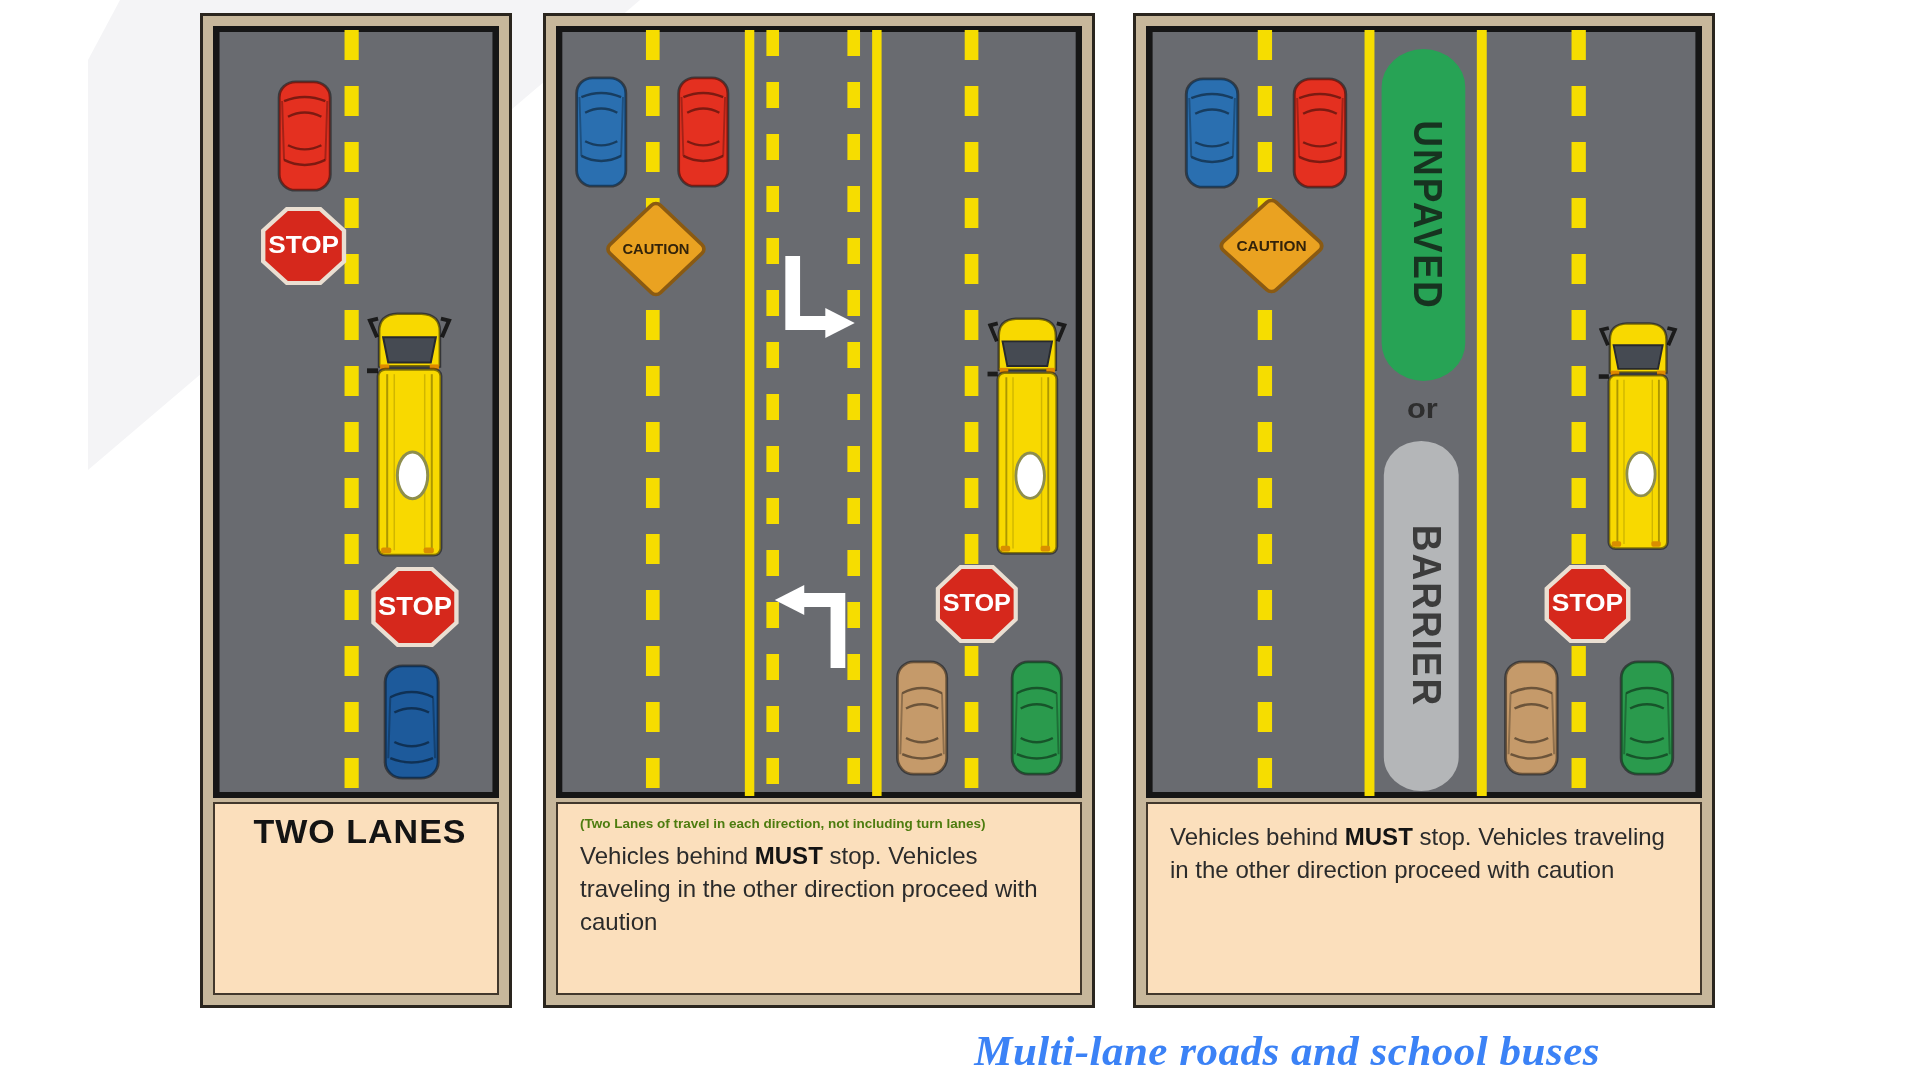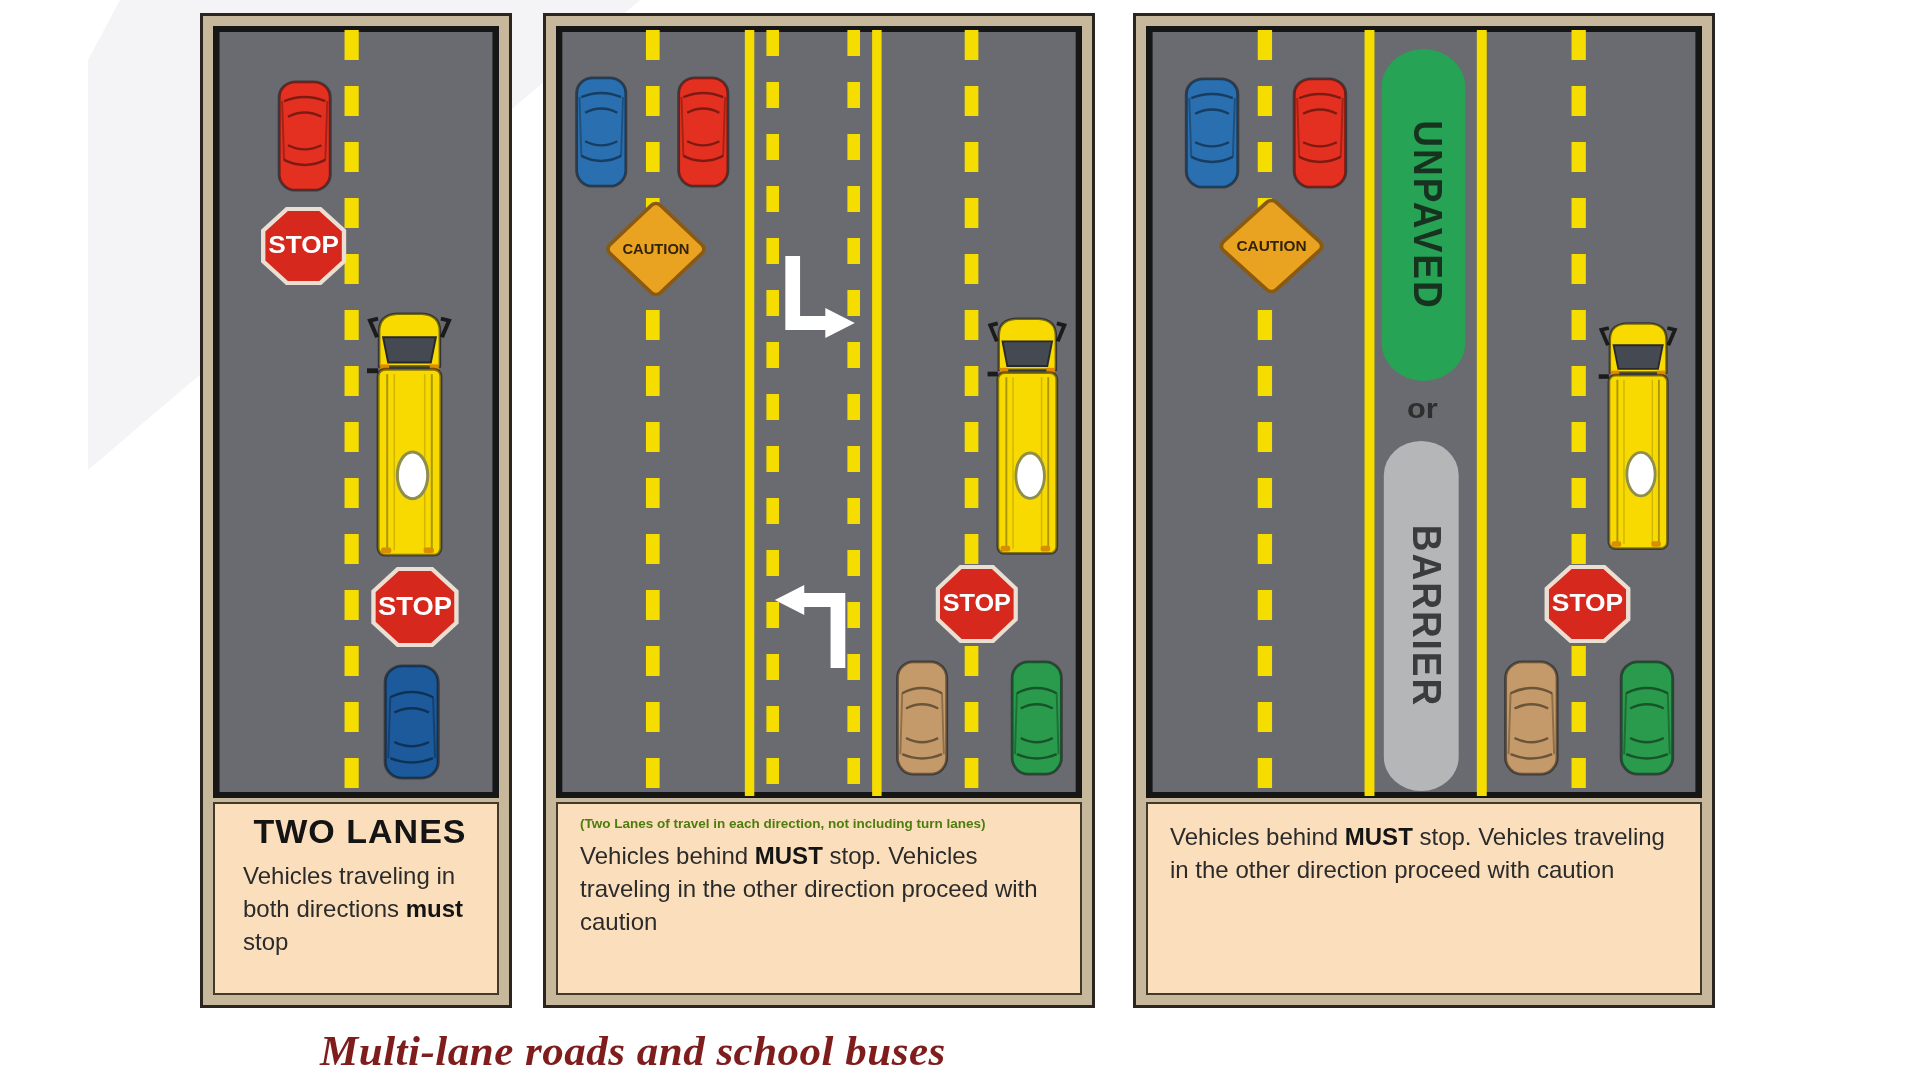--- a/index.html
+++ b/index.html
@@ -48,23 +48,23 @@
   .caption-sub{
     font-weight:bold;font-size:13.5px;color:#4d7c0f;
     margin-top:4px;white-space:nowrap;
   }
   .caption-body{
     font-size:24px;line-height:1.38;color:#2b2b2b;margin-top:8px;font-weight:500;
   }
   .caption-body b{color:#141414;}
   .panel-1 .caption-body{width:240px;margin-left:6px;}
   .figure-caption{
-    position:absolute;left:320px;top:1026px;width:1280px;text-align:left;
+    position:absolute;left:320px;top:1026px;width:1280px;text-align:right;
     font-family:"Liberation Serif",serif;font-style:italic;font-weight:bold;
-    font-size:43px;color:#7f1d1d;letter-spacing:0.5px;
+    font-size:43px;color:#3b82f6;letter-spacing:0.5px;
   }
   svg text{font-family:"Liberation Sans",sans-serif;}
 </style>
 </head>
 <body>
 
 <svg width="0" height="0" style="position:absolute" aria-hidden="true">
   <defs>
     <symbol id="sym-car" viewBox="0 0 60 124" preserveAspectRatio="none">
       <rect x="4" y="3" width="52" height="118" rx="17" fill="currentColor" stroke="rgba(0,0,0,0.45)" stroke-width="3"></rect>
@@ -113,23 +113,20 @@
     <g transform="translate(185,581)">
       <polygon points="-15.7,-38 15.7,-38 38,-15.7 38,15.7 15.7,38 -15.7,38 -38,15.7 -38,-15.7" fill="var(--stop_red)" stroke="var(--stop_ring)" stroke-width="4"></polygon>
       <text x="0" y="1" text-anchor="middle" dominant-baseline="middle" font-size="25" font-weight="bold" fill="#ffffff">STOP</text>
     </g>
     <g transform="translate(182,696)">
       <use href="#sym-car" x="-28" y="-59" width="56" height="118" style="color:var(--car_blue_dark)"></use>
     </g>
   </svg>
   <div class="caption-box">
     <div class="caption-title">TWO LANES</div>
-    <div class="caption-body">
-      <span>Vehicles traveling in both directions </span><b>must</b><span> stop</span>
-    </div>
   </div>
 </div>
 
 <div class="panel panel-2">
   <svg class="road" width="526" height="772" viewBox="0 0 500 772" preserveAspectRatio="none">
     <rect x="3" y="3" width="494" height="766" fill="var(--road_gray)" stroke="var(--road_border)" stroke-width="6"></rect>
     <line x1="92" y1="4" x2="92" y2="770" stroke="var(--lane_yellow)" stroke-width="13" stroke-dasharray="30 26"></line>
     <line x1="184" y1="4" x2="184" y2="770" stroke="var(--lane_yellow)" stroke-width="9"></line>
     <line x1="206" y1="4" x2="206" y2="770" stroke="var(--lane_yellow)" stroke-width="12" stroke-dasharray="26 26"></line>
     <line x1="283" y1="4" x2="283" y2="770" stroke="var(--lane_yellow)" stroke-width="12" stroke-dasharray="26 26"></line>

